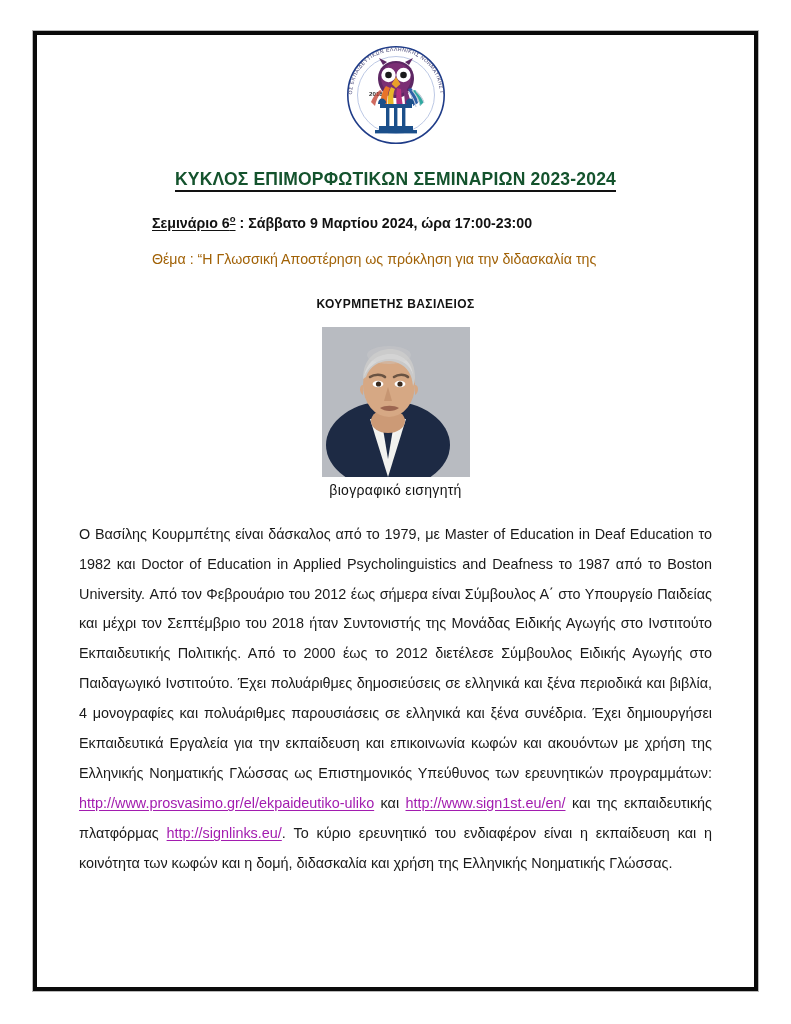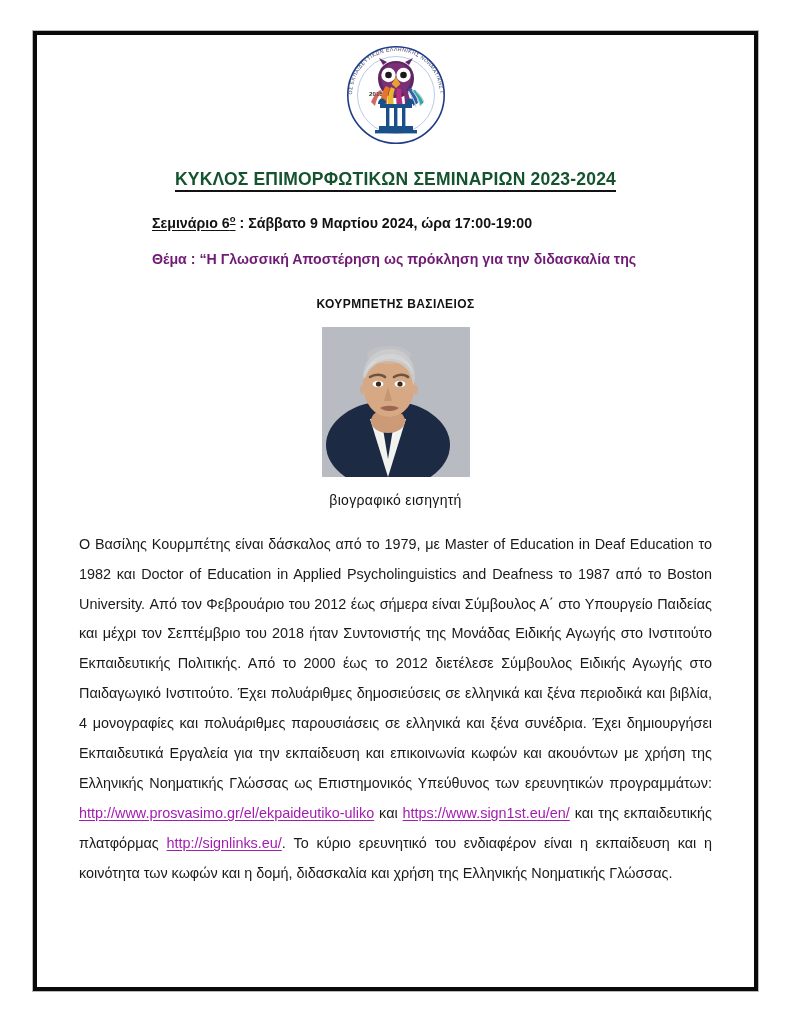--- a/index.html
+++ b/index.html
@@ -87,22 +87,22 @@
     text-underline-offset: 2px;
   }
   .meta-line .sup {
     font-size: 9.5px;
     vertical-align: super;
     text-decoration: underline;
   }
   .meta-line .gap { display: inline-block; width: 12px; }
   .theme-line {
     font-size: 14.2px;
-    font-weight: bold;
-    color: #701a75;
+    font-weight: normal;
+    color: #a16207;
     line-height: 1.5;
     margin-bottom: 4px;
     margin-top: 12px;
   }
   .theme-cont {
     display: block;
     padding-left: 0px;
   }
 
   .speaker-name {
@@ -125,21 +125,21 @@
     height: 150px;
     background: #b9bcc2;
     position: relative;
     overflow: hidden;
   }
   .photo svg { display: block; }
 
   .bio-caption {
     text-align: center;
     font-size: 14px;
-    margin-top: 15px;
+    margin-top: 5px;
     color: #121212;
     letter-spacing: 0.3px;
   }
 
   
   .bio-body {
     margin-top: 22px;
     font-size: 14.4px;
     line-height: 2.08;
     text-align: justify;
@@ -221,21 +221,21 @@
 
     <div class="doc-title">
       <span>ΚΥΚΛΟΣ ΕΠΙΜΟΡΦΩΤΙΚΩΝ ΣΕΜΙΝΑΡΙΩΝ 2023-2024</span>
     </div>
 
     <div class="meta-block">
 
       <div class="meta-line">
         <span class="lbl"><span>Σεμινάριο 6</span><span class="sup">ο</span></span>
         <span>:</span>
-        <span>Σάββατο 9 Μαρτίου 2024, ώρα 17:00-19:00</span>
+        <span>Σάββατο 9 Μαρτίου 2024, ώρα 17:00-23:00</span>
       </div>
 
 
       <div class="theme-line">
         <span class="lbl">Θέμα</span>
         <span>:</span>
         <span>“Η Γλωσσική Αποστέρηση ως πρόκληση για την διδασκαλία της</span>
       </div>
     </div>
 
@@ -267,20 +267,20 @@
         </svg>
       </div>
     </div>
 
     <div class="bio-caption">βιογραφικό  εισηγητή</div>
 
     <div class="bio-body">
       <span>Ο Βασίλης Κουρμπέτης είναι δάσκαλος από το 1979, με Master of Education in Deaf Education το 1982 και Doctor of Education in Applied Psycholinguistics and Deafness το 1987 από το Boston University. Από τον Φεβρουάριο του 2012 έως σήμερα είναι Σύμβουλος Α΄ στο Υπουργείο Παιδείας και μέχρι τον Σεπτέμβριο του 2018 ήταν Συντονιστής της Μονάδας Ειδικής Αγωγής στο Ινστιτούτο Εκπαιδευτικής Πολιτικής. Από το 2000 έως το 2012 διετέλεσε Σύμβουλος Ειδικής Αγωγής στο Παιδαγωγικό Ινστιτούτο. Έχει πολυάριθμες δημοσιεύσεις σε ελληνικά και ξένα περιοδικά και βιβλία, 4 μονογραφίες και πολυάριθμες παρουσιάσεις σε ελληνικά και ξένα συνέδρια. Έχει δημιουργήσει Εκπαιδευτικά Εργαλεία για την εκπαίδευση και επικοινωνία κωφών και ακουόντων με χρήση της Ελληνικής Νοηματικής Γλώσσας ως Επιστημονικός Υπεύθυνος των ερευνητικών προγραμμάτων:</span>
       <a class="lnk" href="#">http://www.prosvasimo.gr/el/ekpaideutiko-uliko</a>
       <span class="nb">και</span>
-      <a class="lnk" href="#">https://www.sign1st.eu/en/</a>
+      <a class="lnk" href="#">http://www.sign1st.eu/en/</a>
       <span>και της</span>
       <span>εκπαιδευτικής πλατφόρμας</span>
       <a class="lnk" href="#">http://signlinks.eu/</a><span>. Το κύριο ερευνητικό του ενδιαφέρον είναι η εκπαίδευση και η κοινότητα των κωφών και η δομή, διδασκαλία και χρήση της Ελληνικής Νοηματικής Γλώσσας.</span>
     </div>
 
   </div>
 </div>
 
 </body></html>

